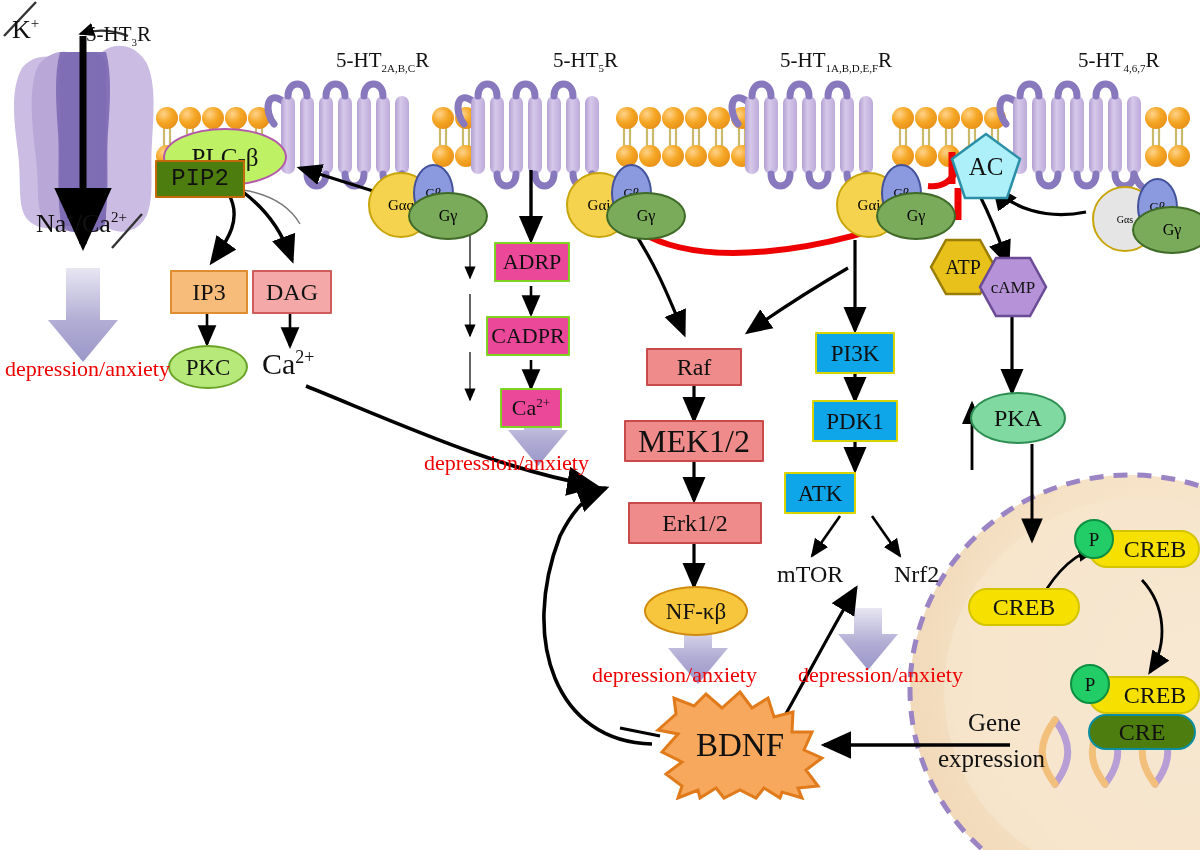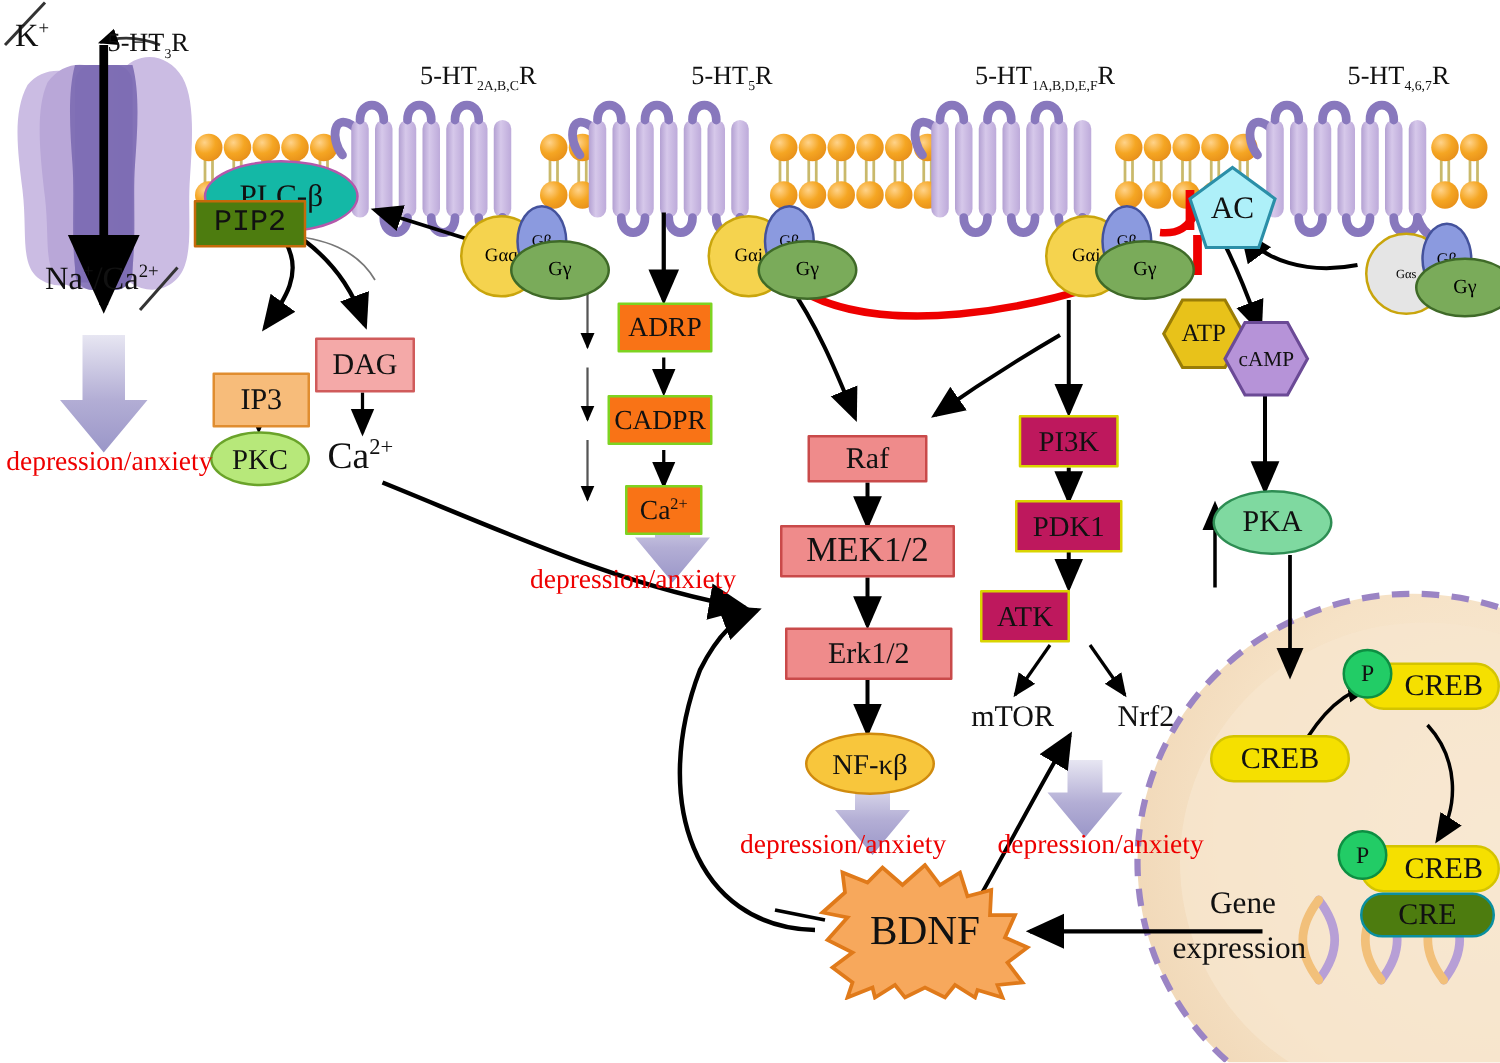--- a/index.html
+++ b/index.html
@@ -25,39 +25,38 @@
     box-sizing: border-box;
     color: #111;
     white-space: nowrap;
     line-height: 1;
   }
   .rect {
     border: 2px solid #000;
     border-radius: 1px;
   }
   .greenbox {
-    background: #f97316;
+    background: #ec4899;
     border: 2px solid #7ed321;
   }
   .yellowbox {
-    background: #be185d;
+    background: #0ea5e9;
     border: 2px solid #d9d400;
   }
   .redbox {
     background: #ef8b8b;
     border: 2px solid #c94a4a;
   }
   .pinkbox {
     background: #f4a9a8;
     border: 2px solid #d05b5b;
   }
   .orangebox {
     background: #f9a04d;
     border: 2px solid #e07b1d;
-    margin-top: 28px;
   }
   .strongorangebox {
     background: #4d7c0f;
     border: 2px solid #c56a0a;
     font-family: Liberation Mono, monospace;
   }
   .ellipse {
     border-radius: 50%;
     border: 2px solid #000;
   }
@@ -423,42 +422,42 @@
     <span>5-HT</span><sub>4,6,7</sub><span>R</span>
   </div>
 
   <div class="label-plain" style="left:12px; top:16px; font-size:26px;">
     <span>K</span><sup style="font-size:15px">+</sup>
   </div>
   <div class="label-plain" style="left:36px; top:210px; font-size:26px;">
     <span>Na</span><sup style="font-size:15px">+</sup><span>/Ca</span><sup style="font-size:15px">2+</sup>
   </div>
 
-  <div class="node ellipse" style="left:163px; top:128px; width:124px; height:58px; background:#14b8a6; border-color:#b458ab; font-size:25px;">PLC-β</div>
+  <div class="node ellipse" style="left:163px; top:128px; width:124px; height:58px; background:#bef264; border-color:#b458ab; font-size:25px;">PLC-β</div>
 
   <div class="node rect strongorangebox" style="left:155px; top:160px; width:90px; height:38px; font-size:24px;">PIP2</div>
 
   <div class="node rect orangebox" style="left:170px; top:270px; width:78px; height:44px; font-size:24px; background:#f7bc7a; border-color:#e08d30;">IP3</div>
 
   <div class="node rect pinkbox" style="left:252px; top:270px; width:80px; height:44px; font-size:24px;">DAG</div>
 
   <div class="node ellipse" style="left:168px; top:345px; width:80px; height:44px; background:#b7e87a; border-color:#6aa32a; font-size:23px;">PKC</div>
 
   <div class="label-plain" style="left:262px; top:348px; font-size:30px;">
     <span>Ca</span><sup style="font-size:18px">2+</sup>
   </div>
 
   <div class="node rect greenbox" style="left:494px; top:242px; width:76px; height:40px; font-size:22px;">ADRP</div>
   <div class="node rect greenbox" style="left:486px; top:316px; width:84px; height:40px; font-size:22px;">CADPR</div>
   <div class="node rect greenbox" style="left:500px; top:388px; width:62px; height:40px; font-size:22px;">
     <span><span>Ca</span><sup style="font-size:13px">2+</sup></span>
   </div>
 
   <div class="node rect redbox" style="left:646px; top:348px; width:96px; height:38px; font-size:24px;">Raf</div>
-  <div class="node rect redbox" style="left:624px; top:420px; width:140px; height:42px; font-size:28px;">MEK1/2</div>
+  <div class="node rect redbox" style="left:624px; top:420px; width:140px; height:42px; font-size:32px;">MEK1/2</div>
   <div class="node rect redbox" style="left:628px; top:502px; width:134px; height:42px; font-size:24px;">Erk1/2</div>
   <div class="node ellipse" style="left:644px; top:586px; width:104px; height:50px; background:#f8c63c; border-color:#d08b0e; font-size:23px;">NF-κβ</div>
 
   <div class="node rect yellowbox" style="left:815px; top:332px; width:80px; height:42px; font-size:23px;">PI3K</div>
   <div class="node rect yellowbox" style="left:812px; top:400px; width:86px; height:42px; font-size:23px;">PDK1</div>
   <div class="node rect yellowbox" style="left:784px; top:472px; width:72px; height:42px; font-size:23px;">ATK</div>
   <div class="label-plain" style="left:777px; top:562px; font-size:24px;">mTOR</div>
   <div class="label-plain" style="left:894px; top:562px; font-size:24px;">Nrf2</div>
 
   <div class="node" style="left:950px; top:132px; width:72px; height:68px;">

